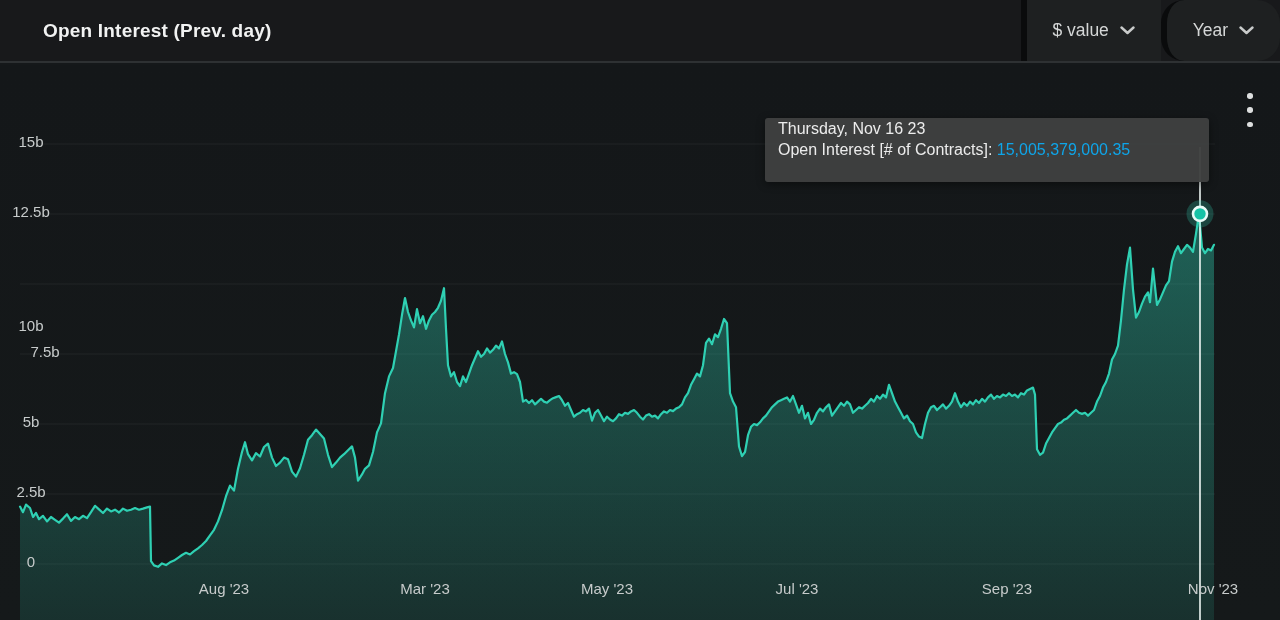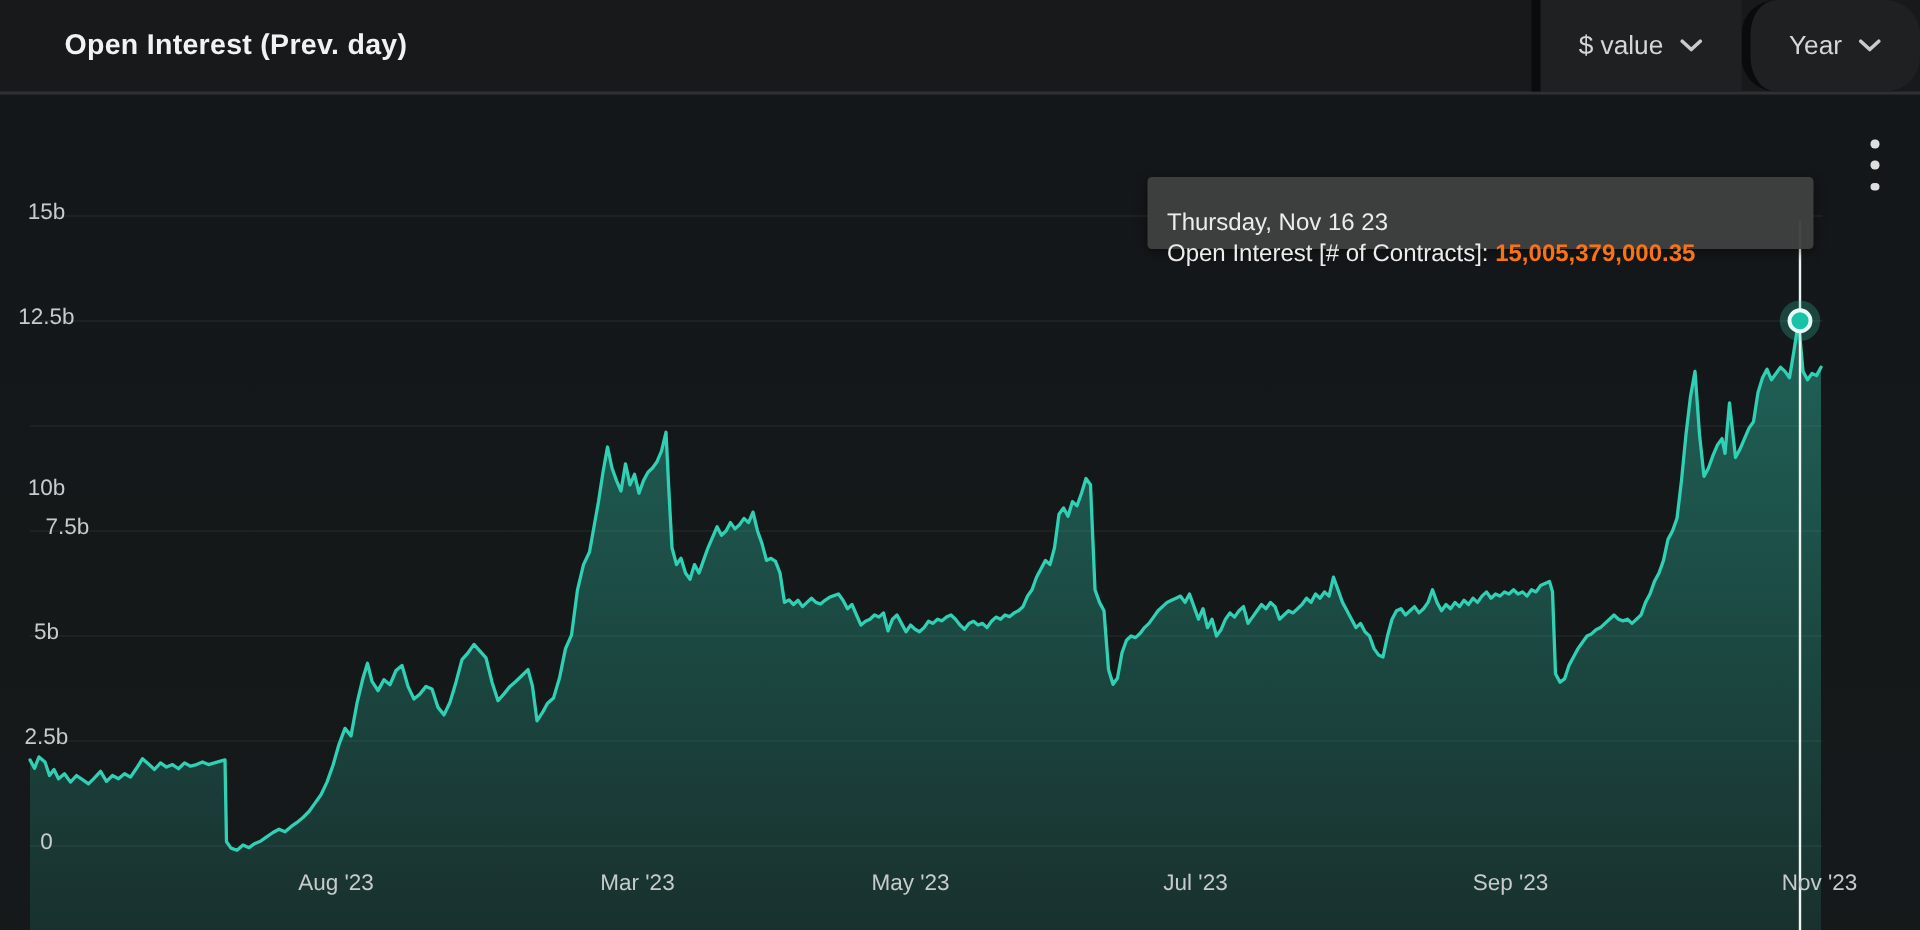--- a/index.html
+++ b/index.html
@@ -37,26 +37,26 @@
   .ylab{
     position:absolute;left:0;width:62px;text-align:center;
     font-size:15px;line-height:18px;color:#c7cbcb;
   }
   .xlab{
     position:absolute;transform:translateX(-50%);
     font-size:15px;line-height:18px;color:#c7cbcb;white-space:nowrap;
   }
   
   .tooltip{
-    position:absolute;left:765px;top:53px;width:444px;height:48px;
+    position:absolute;left:765px;top:53px;width:444px;height:64px;
     background:rgba(63,64,64,0.97);border-radius:3px;
-    padding:20px 13px;box-shadow:0 2px 8px rgba(0,0,0,.45);
+    padding:0 13px;box-shadow:0 2px 8px rgba(0,0,0,.45);
     color:#ececec;font-size:16px;line-height:21px;white-space:nowrap;
   }
-  .tooltip .val{font-weight:700;color:#f97316;}
+  .tooltip .val{font-weight:400;color:#0ea5e9;}
   
   .kebab{
     position:absolute;left:1245px;top:28px;width:10px;height:34px;
     display:flex;flex-direction:column;align-items:center;
     justify-content:space-between;cursor:pointer;
   }
   .kebab i{display:block;width:5.5px;height:5.5px;border-radius:50%;background:#dddfdf;}
 </style>
 </head>
 <body>

